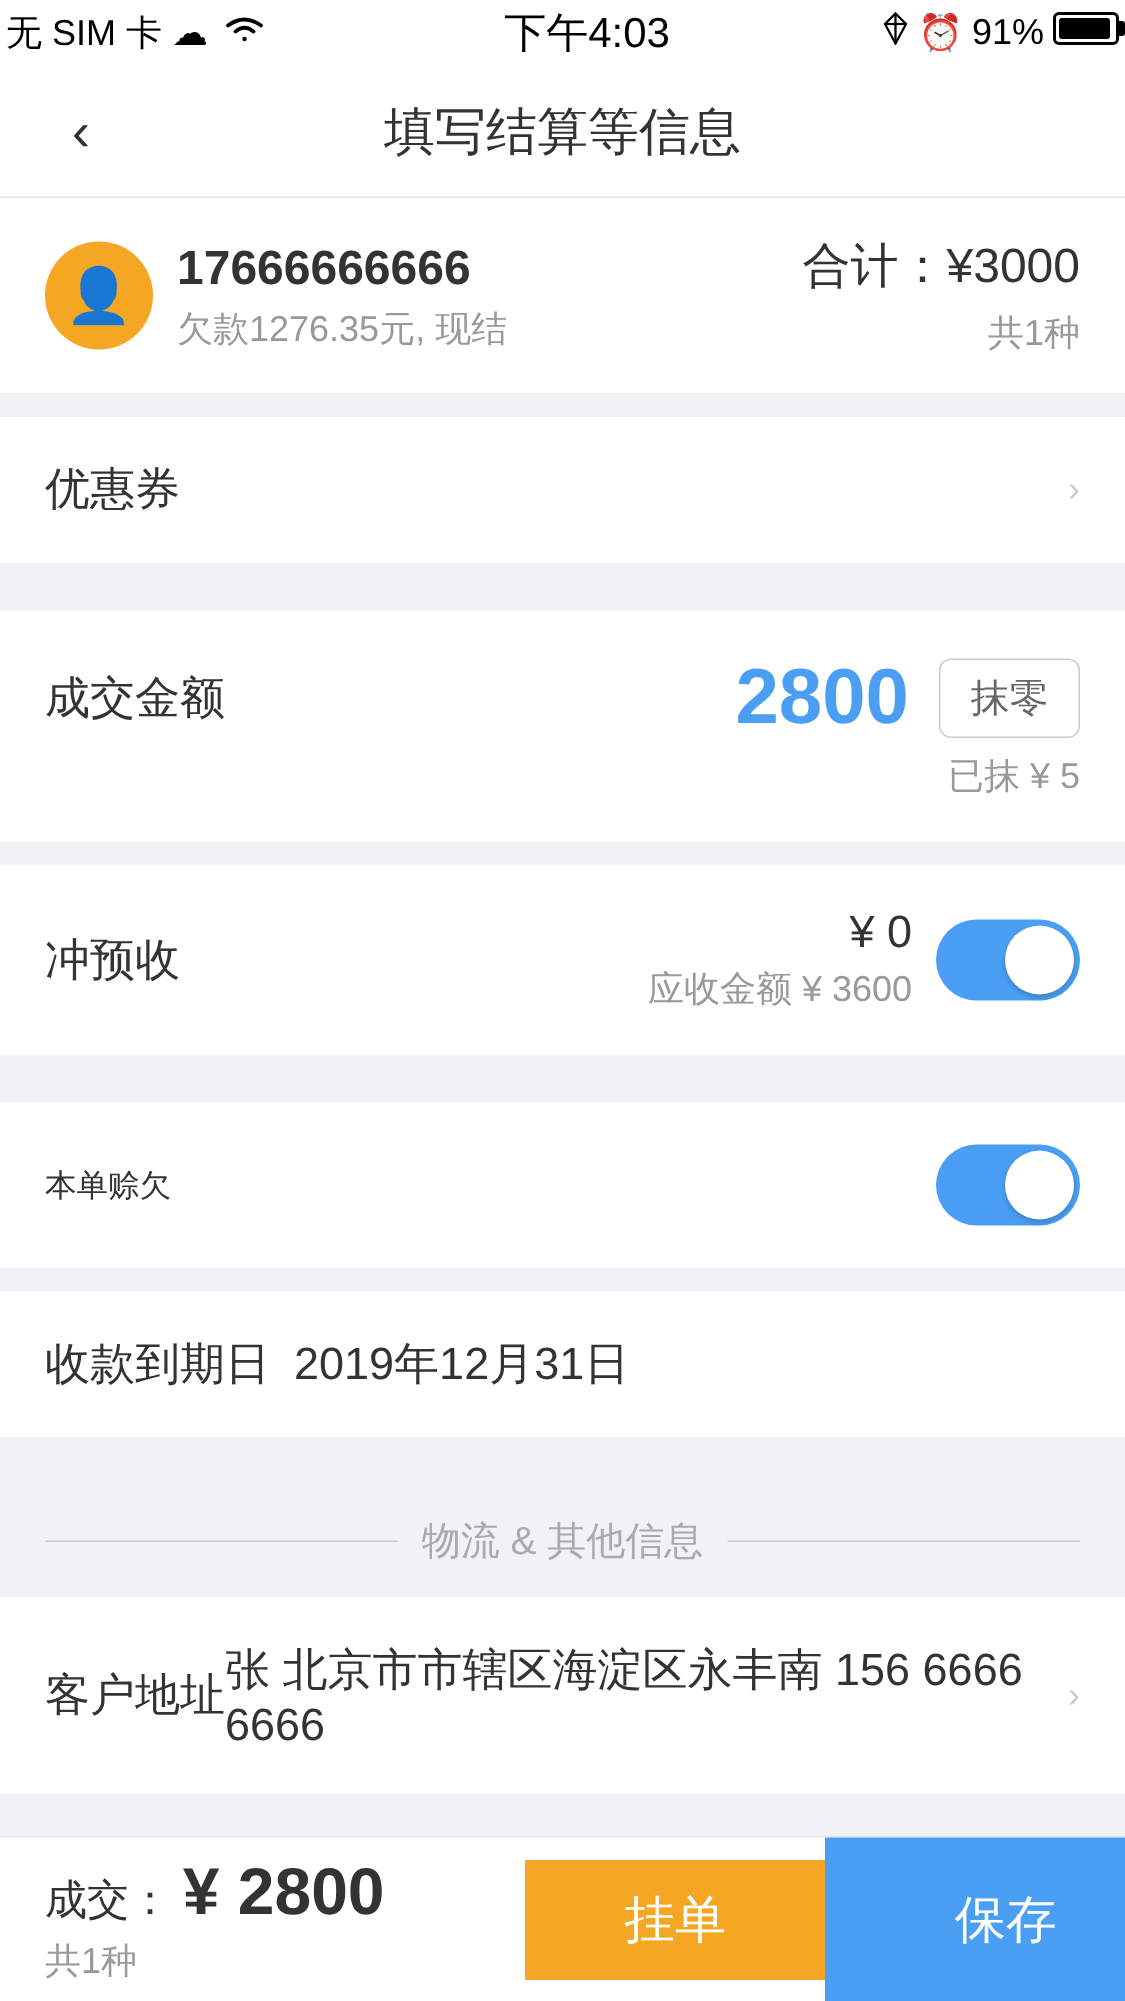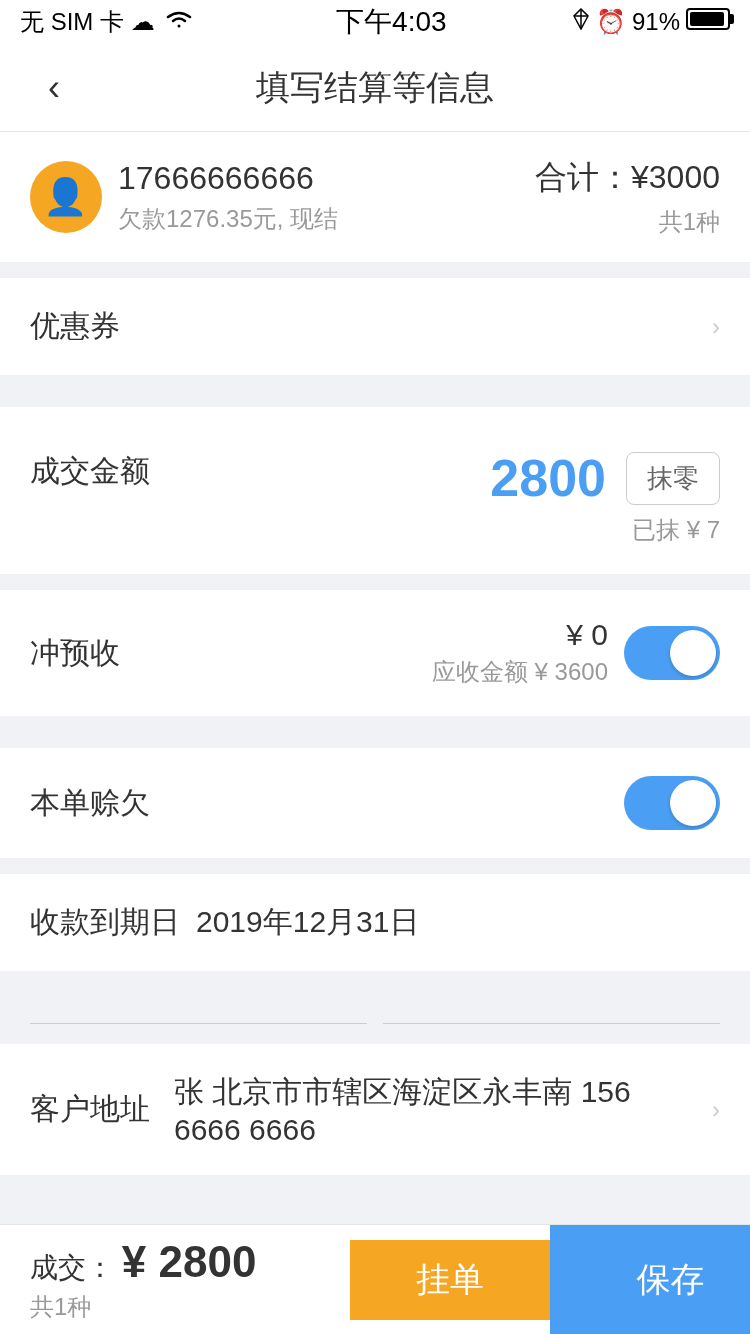--- a/index.html
+++ b/index.html
@@ -15,21 +15,21 @@
     }
 
     
     .status-bar {
       width: 750px;
       height: 44px;
       background: #fff;
       display: flex;
       align-items: center;
       justify-content: space-between;
-      padding: 0 20px;
+      padding: 0 4px;
       font-size: 24px;
       color: #000;
     }
     .status-left { display: flex; align-items: center; gap: 8px; }
     .status-center { font-weight: 500; font-size: 28px; margin-left: 16px; }
     .status-right { display: flex; align-items: center; gap: 6px; font-size: 24px; }
     .battery-icon {
       width: 44px; height: 22px; border: 2px solid #000; border-radius: 4px;
       position: relative; display: inline-block;
     }
@@ -87,21 +87,21 @@
       gap: 16px;
     }
     .avatar {
       width: 72px; height: 72px;
       background: #f5a623;
       border-radius: 50%;
       display: flex; align-items: center; justify-content: center;
       font-size: 36px; color: #fff;
     }
     .customer-info { display: flex; flex-direction: column; gap: 6px; }
-    .customer-phone { font-size: 32px; font-weight: 400; color: #333; }
+    .customer-phone { font-size: 32px; font-weight: 700; color: #333; }
     .customer-debt { font-size: 24px; color: #999; }
     .customer-total { text-align: right; }
     .total-amount { font-size: 32px; font-weight: 500; color: #333; }
     .total-count { font-size: 24px; color: #999; margin-top: 6px; }
 
     
     .coupon-row {
       background: #fff;
       padding: 28px 30px;
       display: flex;
@@ -130,21 +130,20 @@
     .amount-row {
       display: flex;
       align-items: center;
       justify-content: space-between;
     }
     .amount-label { font-size: 30px; color: #333; }
     .amount-right {
       display: flex;
       align-items: center;
       gap: 20px;
-      margin-top: 13px;
     }
     .amount-value { font-size: 52px; font-weight: 600; color: #4a9ff5; }
     .round-btn {
       border: 1px solid #ccc;
       border-radius: 8px;
       padding: 8px 20px;
       font-size: 26px;
       color: #666;
       background: #fff;
       cursor: pointer;
@@ -193,21 +192,21 @@
 
     
     .debt-section {
       background: #fff;
       padding: 28px 30px;
       display: flex;
       align-items: center;
       justify-content: space-between;
       margin-bottom: 16px;
     }
-    .debt-label { font-size: 30px; color: #333; }
+    .debt-label { font-size: 21px; color: #333; }
 
     
     .duedate-section {
       background: #fff;
       padding: 28px 30px;
       margin-bottom: 16px;
     }
     .duedate-row {
       display: flex;
       align-items: center;
@@ -235,21 +234,21 @@
 
     
     .address-section {
       background: #fff;
       padding: 28px 30px;
       display: flex;
       align-items: center;
       justify-content: space-between;
       margin-bottom: 0;
     }
-    .address-label { font-size: 30px; color: #333; flex-shrink: 0; margin-right: 24px; }
+    .address-label { font-size: 30px; color: #333; flex-shrink: 0; }
     .address-value { font-size: 30px; color: #333; flex: 1; }
 
     
     .bottom-bar {
       position: fixed;
       bottom: 0;
       left: 0;
       width: 750px;
       height: 110px;
       background: #fff;
@@ -347,21 +346,21 @@
   <div class="section-divider"></div>
 
   <div class="amount-section">
     <div class="amount-row">
       <div class="amount-label">成交金额</div>
       <div class="amount-right">
         <div class="amount-value">2800</div>
         <button class="round-btn">抹零</button>
       </div>
     </div>
-    <div class="amount-sub">已抹  ¥ 7</div>
+    <div class="amount-sub">已抹  ¥ 5</div>
   </div>
 
   <div class="precollect-section">
     <div class="precollect-row">
       <div class="precollect-label">冲预收</div>
       <div class="precollect-right">
         <div class="precollect-info">
           <div class="precollect-amount">¥ 0</div>
           <div class="precollect-sub">应收金额 ¥ 3600</div>
         </div>
@@ -385,20 +384,21 @@
     <div class="duedate-row">
       <div class="duedate-label">收款到期日</div>
       <div class="duedate-value">2019年12月31日</div>
     </div>
   </div>
 
   <div class="section-divider"></div>
 
   <div class="section-header">
     <div class="section-header-line"></div>
+    <div class="section-header-text">物流 &amp; 其他信息</div>
     <div class="section-header-line"></div>
   </div>
 
   <div class="address-section">
     <div class="address-label">客户地址</div>
     <div class="address-value">张 北京市市辖区海淀区永丰南 156 6666 6666</div>
     <span class="chevron-right">›</span>
   </div>
 
 </div>

